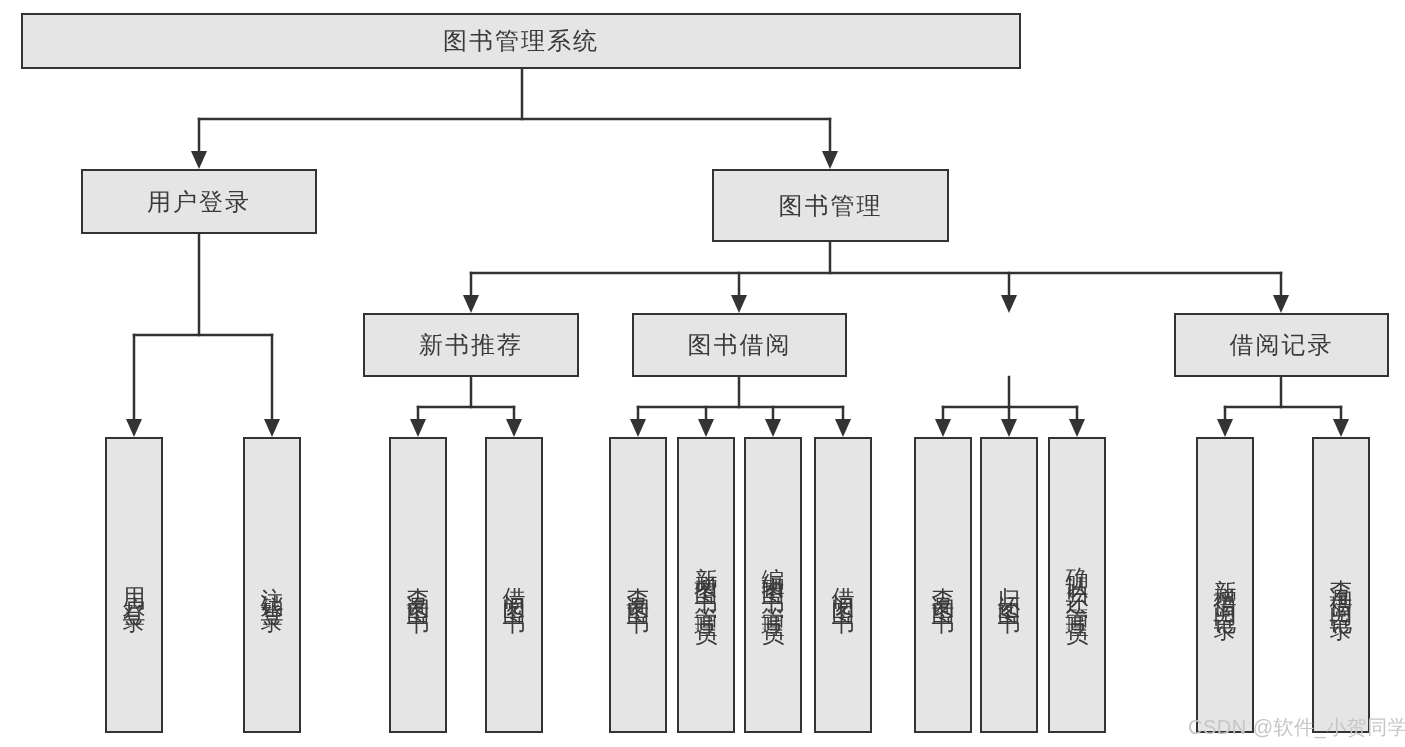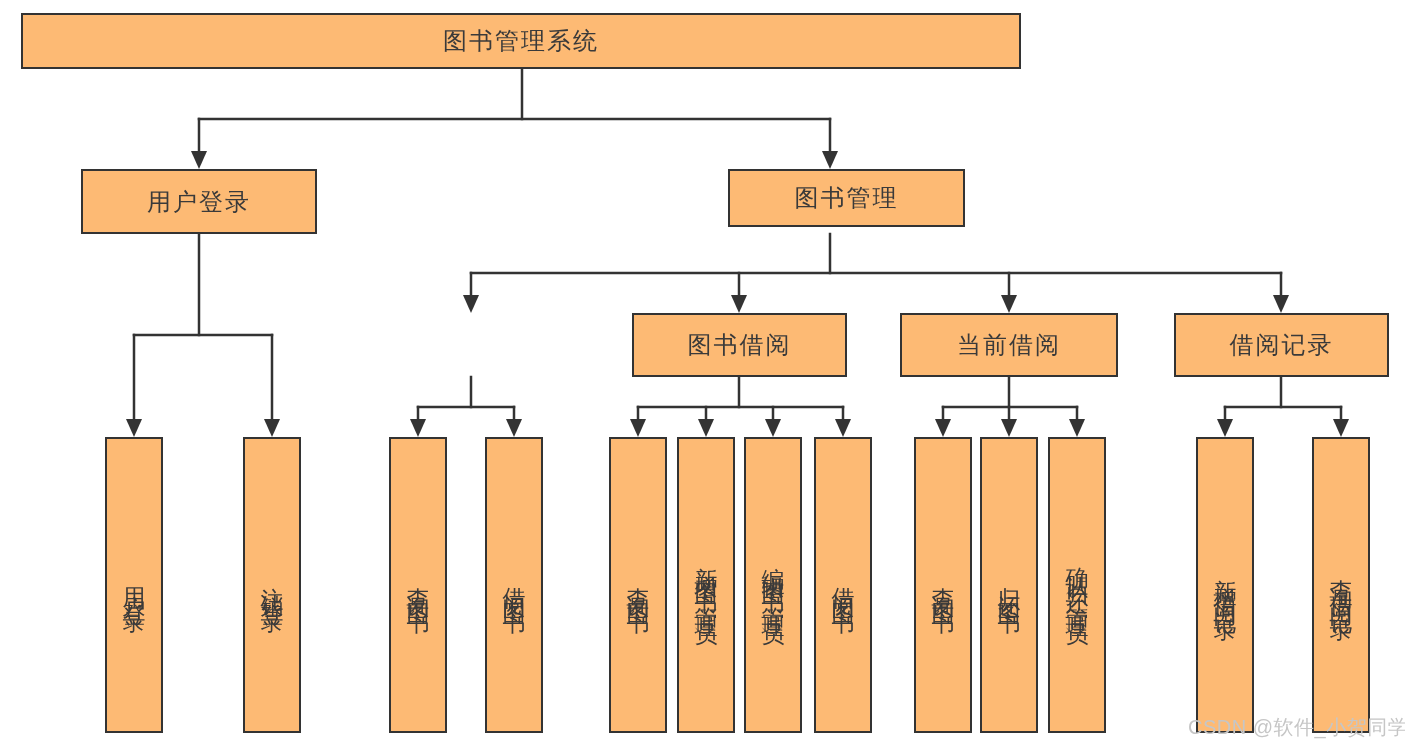--- a/index.html
+++ b/index.html
@@ -6,35 +6,35 @@
   .canvas {
     position:relative; width:1405px; height:747px;
     background:var(--background,#ffffff);
     font-family:"Liberation Sans","DejaVu Sans",sans-serif;
     overflow:hidden;
   }
   .connectors { position:absolute; left:0; top:0; width:1405px; height:747px; }
   .node {
     position:absolute; box-sizing:border-box;
     border:2.5px solid var(--line,#333333);
-    background:#fdba74;
+    background:#e5e5e5;
     display:flex; align-items:center; justify-content:center;
     color:var(--text,#3a3a3a);
     font-size:24px; letter-spacing:2px; line-height:1;
     white-space:nowrap;
   }
   .leaf { font-size:23px; letter-spacing:0; }
   .leaf .vtext {
     writing-mode:vertical-rl; text-orientation:mixed;
     letter-spacing:8px; line-height:1; white-space:nowrap;
   }
   
   [data-name="node-root"]            { left:21px;   top:13px;  width:1000px; height:56px; }
   [data-name="node-user-login"]      { left:81px;   top:169px; width:236px;  height:65px; }
-  [data-name="node-book-mgmt"]       { left:712px;  top:169px; width:237px;  height:58px;margin-left:16px; }
+  [data-name="node-book-mgmt"]       { left:712px;  top:169px; width:237px;  height:73px; }
   [data-name="node-new-book-rec"]    { left:363px;  top:313px; width:216px;  height:64px; }
   [data-name="node-book-borrow"]     { left:632px;  top:313px; width:215px;  height:64px;text-align:right; }
   [data-name="node-current-borrow"]  { left:900px;  top:313px; width:218px;  height:64px; }
   [data-name="node-borrow-records"]  { left:1174px; top:313px; width:215px;  height:64px; }
 
   .leaf { top:437px; width:58px; height:296px; }
   [data-name="leaf-user-login"]            { left:105px; }
   [data-name="leaf-logout"]                { left:243px; }
   [data-name="leaf-query-books-1"]         { left:389px; }
   [data-name="leaf-borrow-books-1"]        { left:485px; }
@@ -123,22 +123,22 @@
       <polygon points="1217,419 1233,419 1225,437" data-name="arrowhead-icon"></polygon>
       <polygon points="1333,419 1349,419 1341,437" data-name="arrowhead-icon"></polygon>
     </g>
   </svg>
 
   <div class="node" data-name="node-root">图书管理系统</div>
 
   <div class="node" data-name="node-user-login">用户登录</div>
   <div class="node" data-name="node-book-mgmt">图书管理</div>
 
+  <div class="node" data-name="node-new-book-rec">新书推荐</div>
   <div class="node" data-name="node-book-borrow">图书借阅</div>
-  <div class="node" data-name="node-current-borrow">当前借阅</div>
   <div class="node" data-name="node-borrow-records">借阅记录</div>
 
   <div class="node leaf" data-name="leaf-user-login">
     <span class="vtext" data-name="leaf-label">用户登录</span>
   </div>
   <div class="node leaf" data-name="leaf-logout">
     <span class="vtext" data-name="leaf-label">注销登录</span>
   </div>
   <div class="node leaf" data-name="leaf-query-books-1">
     <span class="vtext" data-name="leaf-label">查询图书</span>

